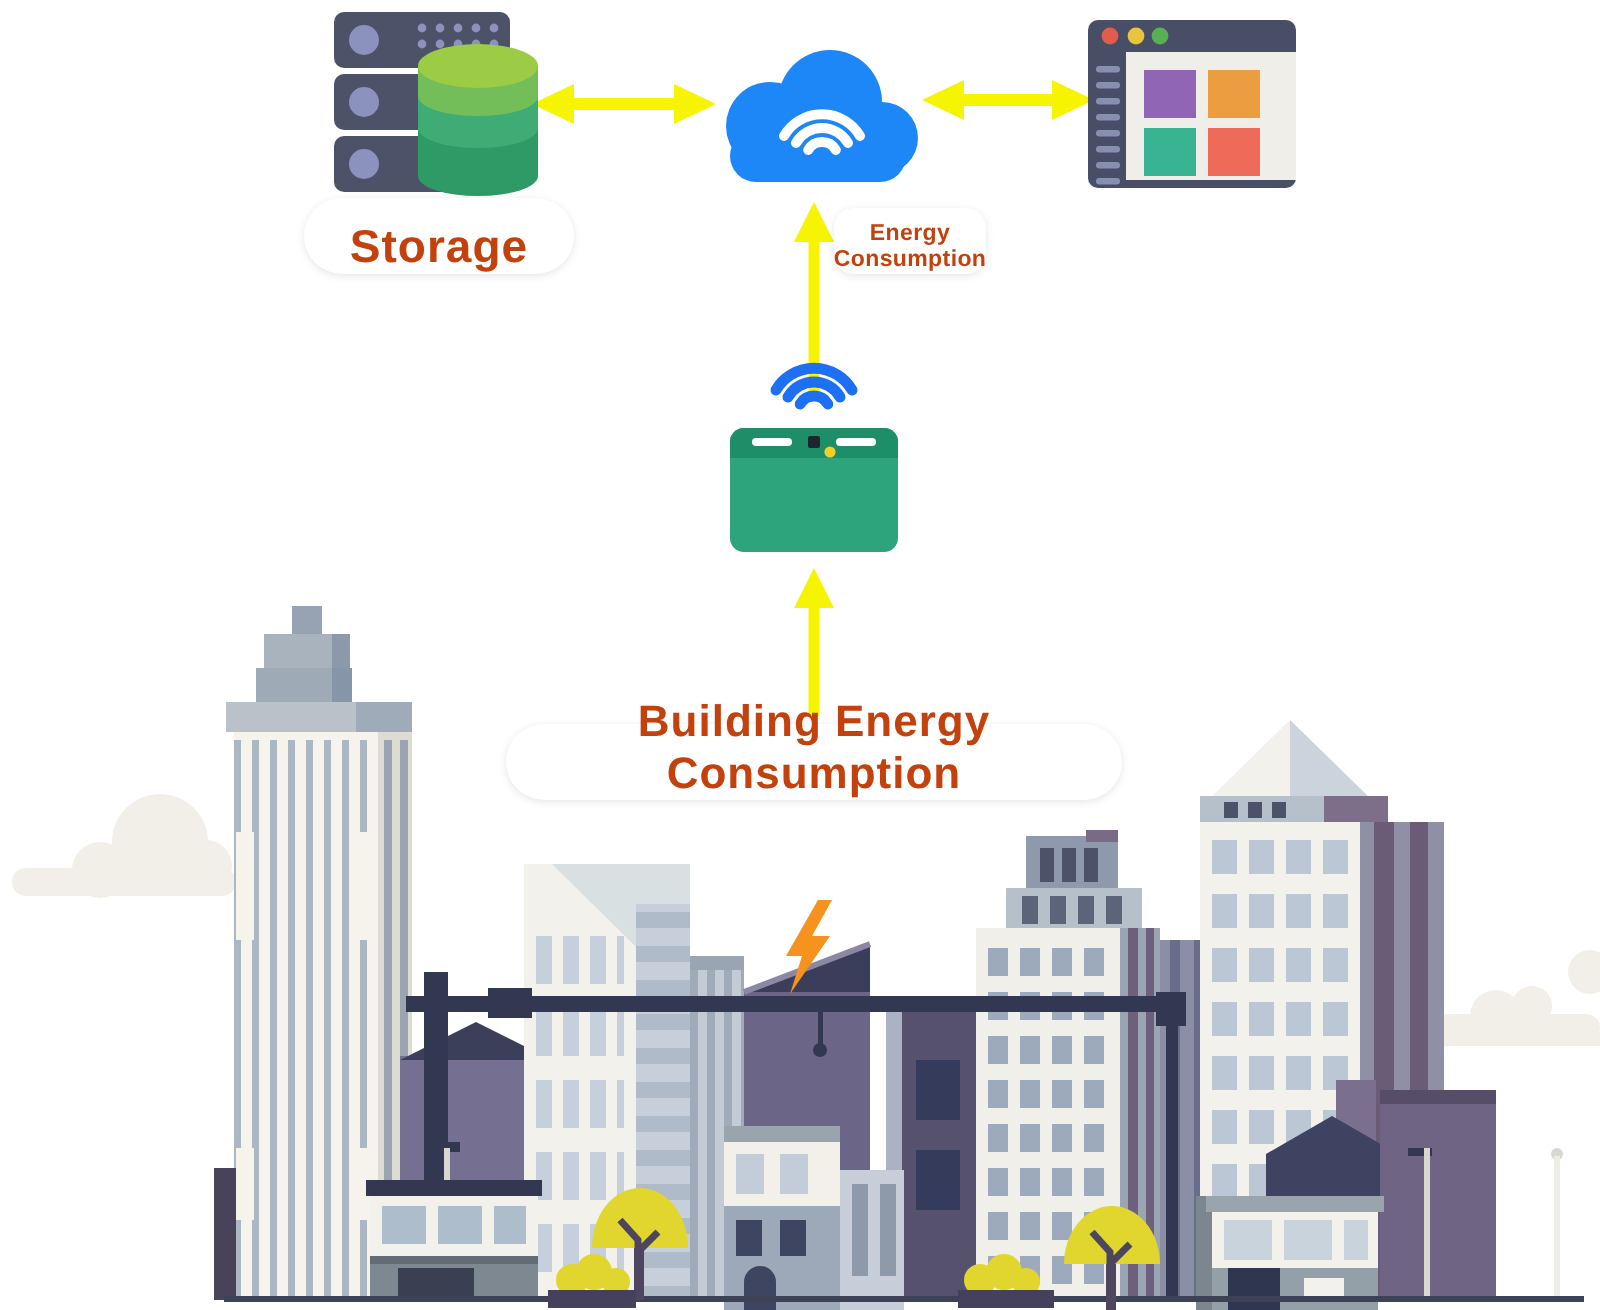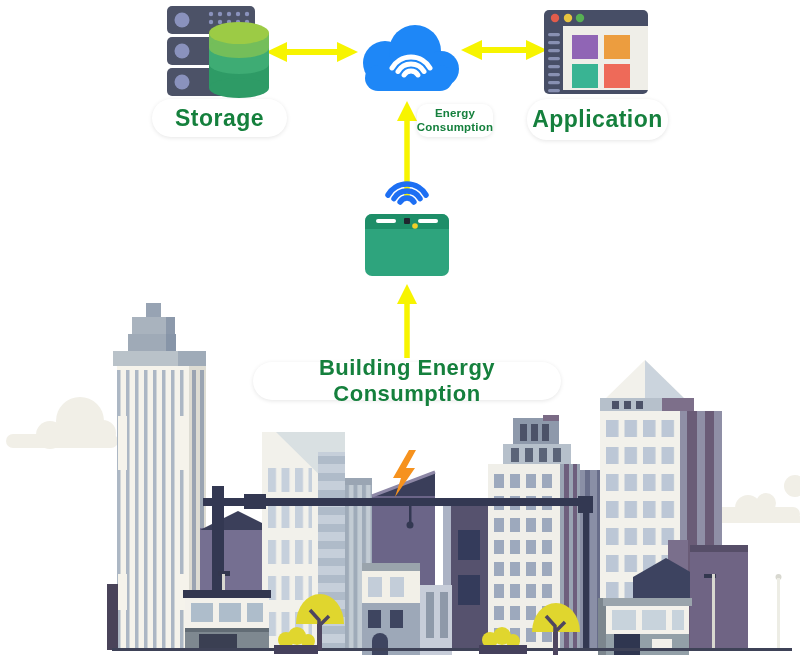--- a/index.html
+++ b/index.html
@@ -3,22 +3,22 @@
 <meta charset="utf-8">
 <style>
   html,body{margin:0;padding:0;background:#ffffff;}
   #stage{
     position:relative;width:800px;height:655px;background:#ffffff;overflow:hidden;
     font-family:"Liberation Sans", sans-serif;
   }
   #stage svg{position:absolute;display:block;}
   .pill{
     position:absolute;background:#ffffff;border-radius:20px;
-    display:flex;align-items:center;justify-content:center;text-align:center;
-    color:#15803d;font-weight:bold;letter-spacing:.5px;
+    display:flex;align-items:flex-end;justify-content:center;text-align:center;
+    color:#c2410c;font-weight:bold;letter-spacing:.5px;
     box-shadow:0 1px 4px rgba(0,0,0,.10);
   }
   #storage-label{left:152px;top:99px;width:135px;height:38px;font-size:23px;}
   #application-label{left:527px;top:99px;width:141px;height:41px;font-size:23px;}
   #energy-label{left:417px;top:104px;width:76px;height:33px;font-size:11.5px;line-height:1.15;letter-spacing:.2px;border-radius:10px;}
   #building-label{left:253px;top:362px;width:308px;height:38px;font-size:22px;}
 </style>
 </head>
 <body>
 
@@ -351,23 +351,20 @@
       <rect x="14" y="53" width="20" height="4" rx="2" fill="#FFFFFF"></rect>
       <rect x="56" y="53" width="20" height="4" rx="2" fill="#FFFFFF"></rect>
       <rect x="42" y="52" width="6" height="6" rx="1" fill="#20242E"></rect>
       <circle cx="53" cy="60" r="2.8" fill="#F2D028"></circle>
     </g>
   </svg>
 
   <div class="pill" id="storage-label">
     <span>Storage</span>
   </div>
-  <div class="pill" id="application-label">
-    <span>Application</span>
-  </div>
   <div class="pill" id="energy-label">
     <span>Energy Consumption</span>
   </div>
   <div class="pill" id="building-label">
     <span>Building Energy Consumption</span>
   </div>
 
 </div>
 
 </body></html>

